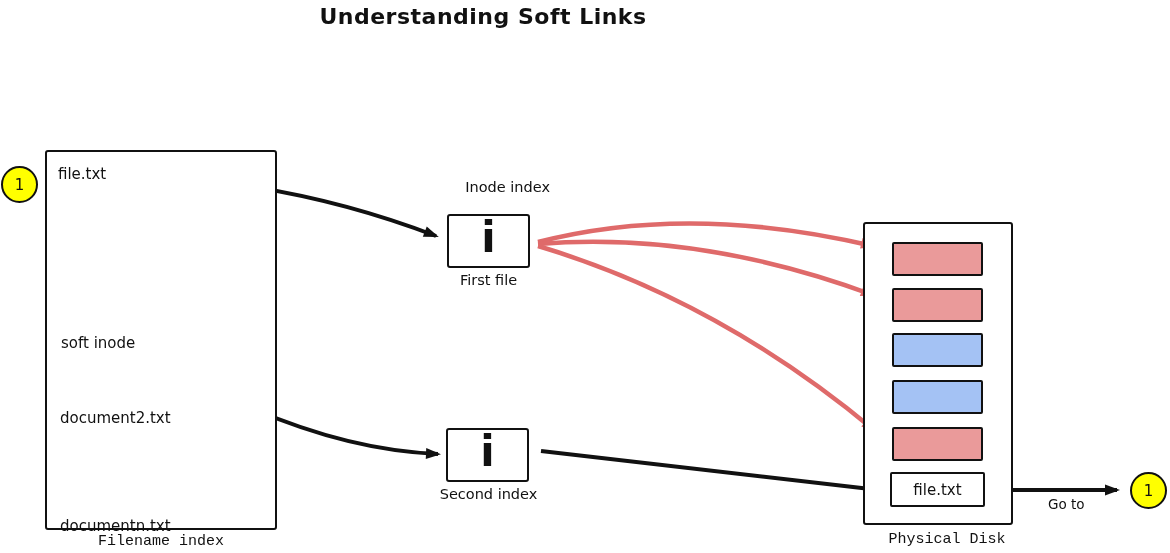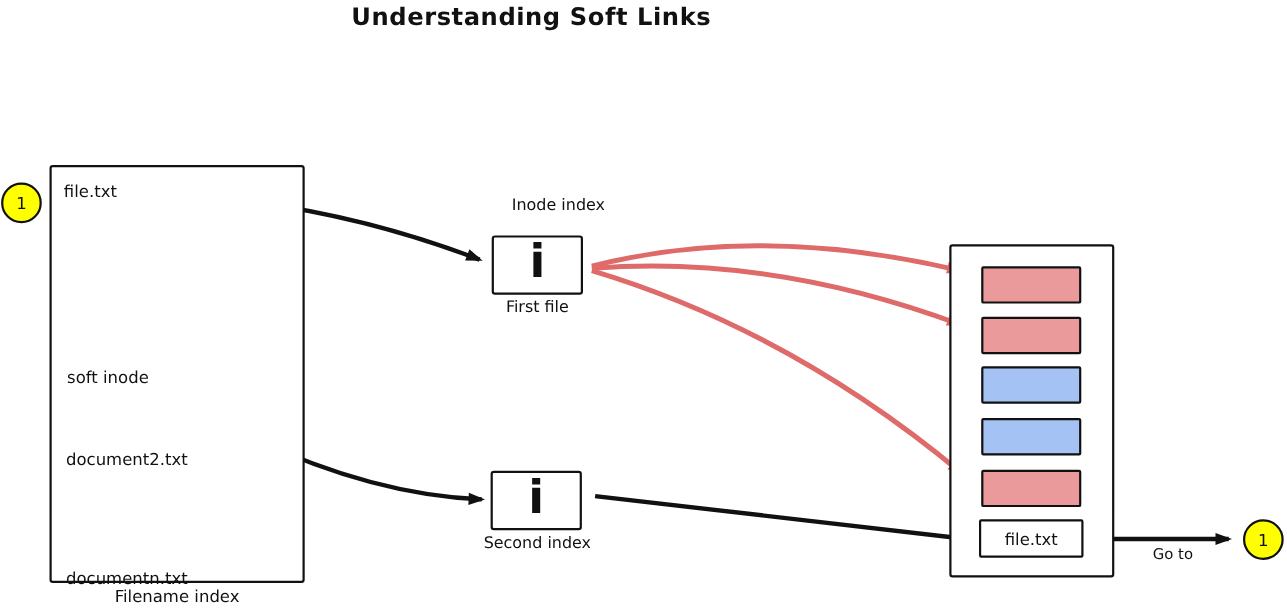--- a/index.html
+++ b/index.html
@@ -23,21 +23,21 @@
   .inode2{left:446px;top:428px;}
   .disk-box{left:863px;top:222px;width:150px;height:303px;}
   .block{
     width:91px;height:34px;border:2px solid #111;border-radius:2px;box-sizing:border-box;
   }
   .file-block{
     left:890px;top:472px;width:95px;height:35px;border:2.5px solid #111;border-radius:2px;
     background:#fff;display:flex;align-items:center;justify-content:center;
     font-size:15px;box-sizing:border-box;
   }
-  .lbl{font-size:15px;white-space:nowrap;}
+  .lbl{font-size:15px;white-space:nowrap;font-family:Liberation Mono, monospace;}
   .lbl-center{text-align:center;}
   .entry{font-size:15px;white-space:nowrap;}
   .circle{
     width:37px;height:37px;border-radius:50%;border:2.5px solid #111;
     display:flex;align-items:center;justify-content:center;font-size:15px;box-sizing:border-box;
   }
   .badge-left{left:1px;top:166px;}
   .badge-right{left:1130px;top:472px;}
   .goto{left:1028px;top:496px;font-size:13.5px;margin-left:20px;}
   .small-lbl{font-size:14.5px;}
@@ -104,19 +104,20 @@
 
   <div class="abs box disk-box"></div>
   <div class="abs block" style="left: 892px; top: 242px; background: rgb(234, 154, 154);"></div>
   <div class="abs block" style="left: 892px; top: 288px; background: rgb(234, 154, 154);"></div>
   <div class="abs block" style="left: 892px; top: 333px; background: rgb(164, 194, 244);"></div>
   <div class="abs block" style="left: 892px; top: 380px; background: rgb(164, 194, 244);"></div>
   <div class="abs block" style="left: 892px; top: 427px; background: rgb(234, 154, 154);"></div>
   <div class="abs file-block">
     <span>file.txt</span>
   </div>
+  <div class="abs lbl lbl-center" style="left:863px;top:531px;width:168px;">Physical Disk</div>
 
   <div class="abs goto">Go to</div>
   <div class="abs circle badge-right yellow-badge" style="background: rgb(255, 255, 0);">
     <span>1</span>
   </div>
 
 </div>
 
 </body></html>

